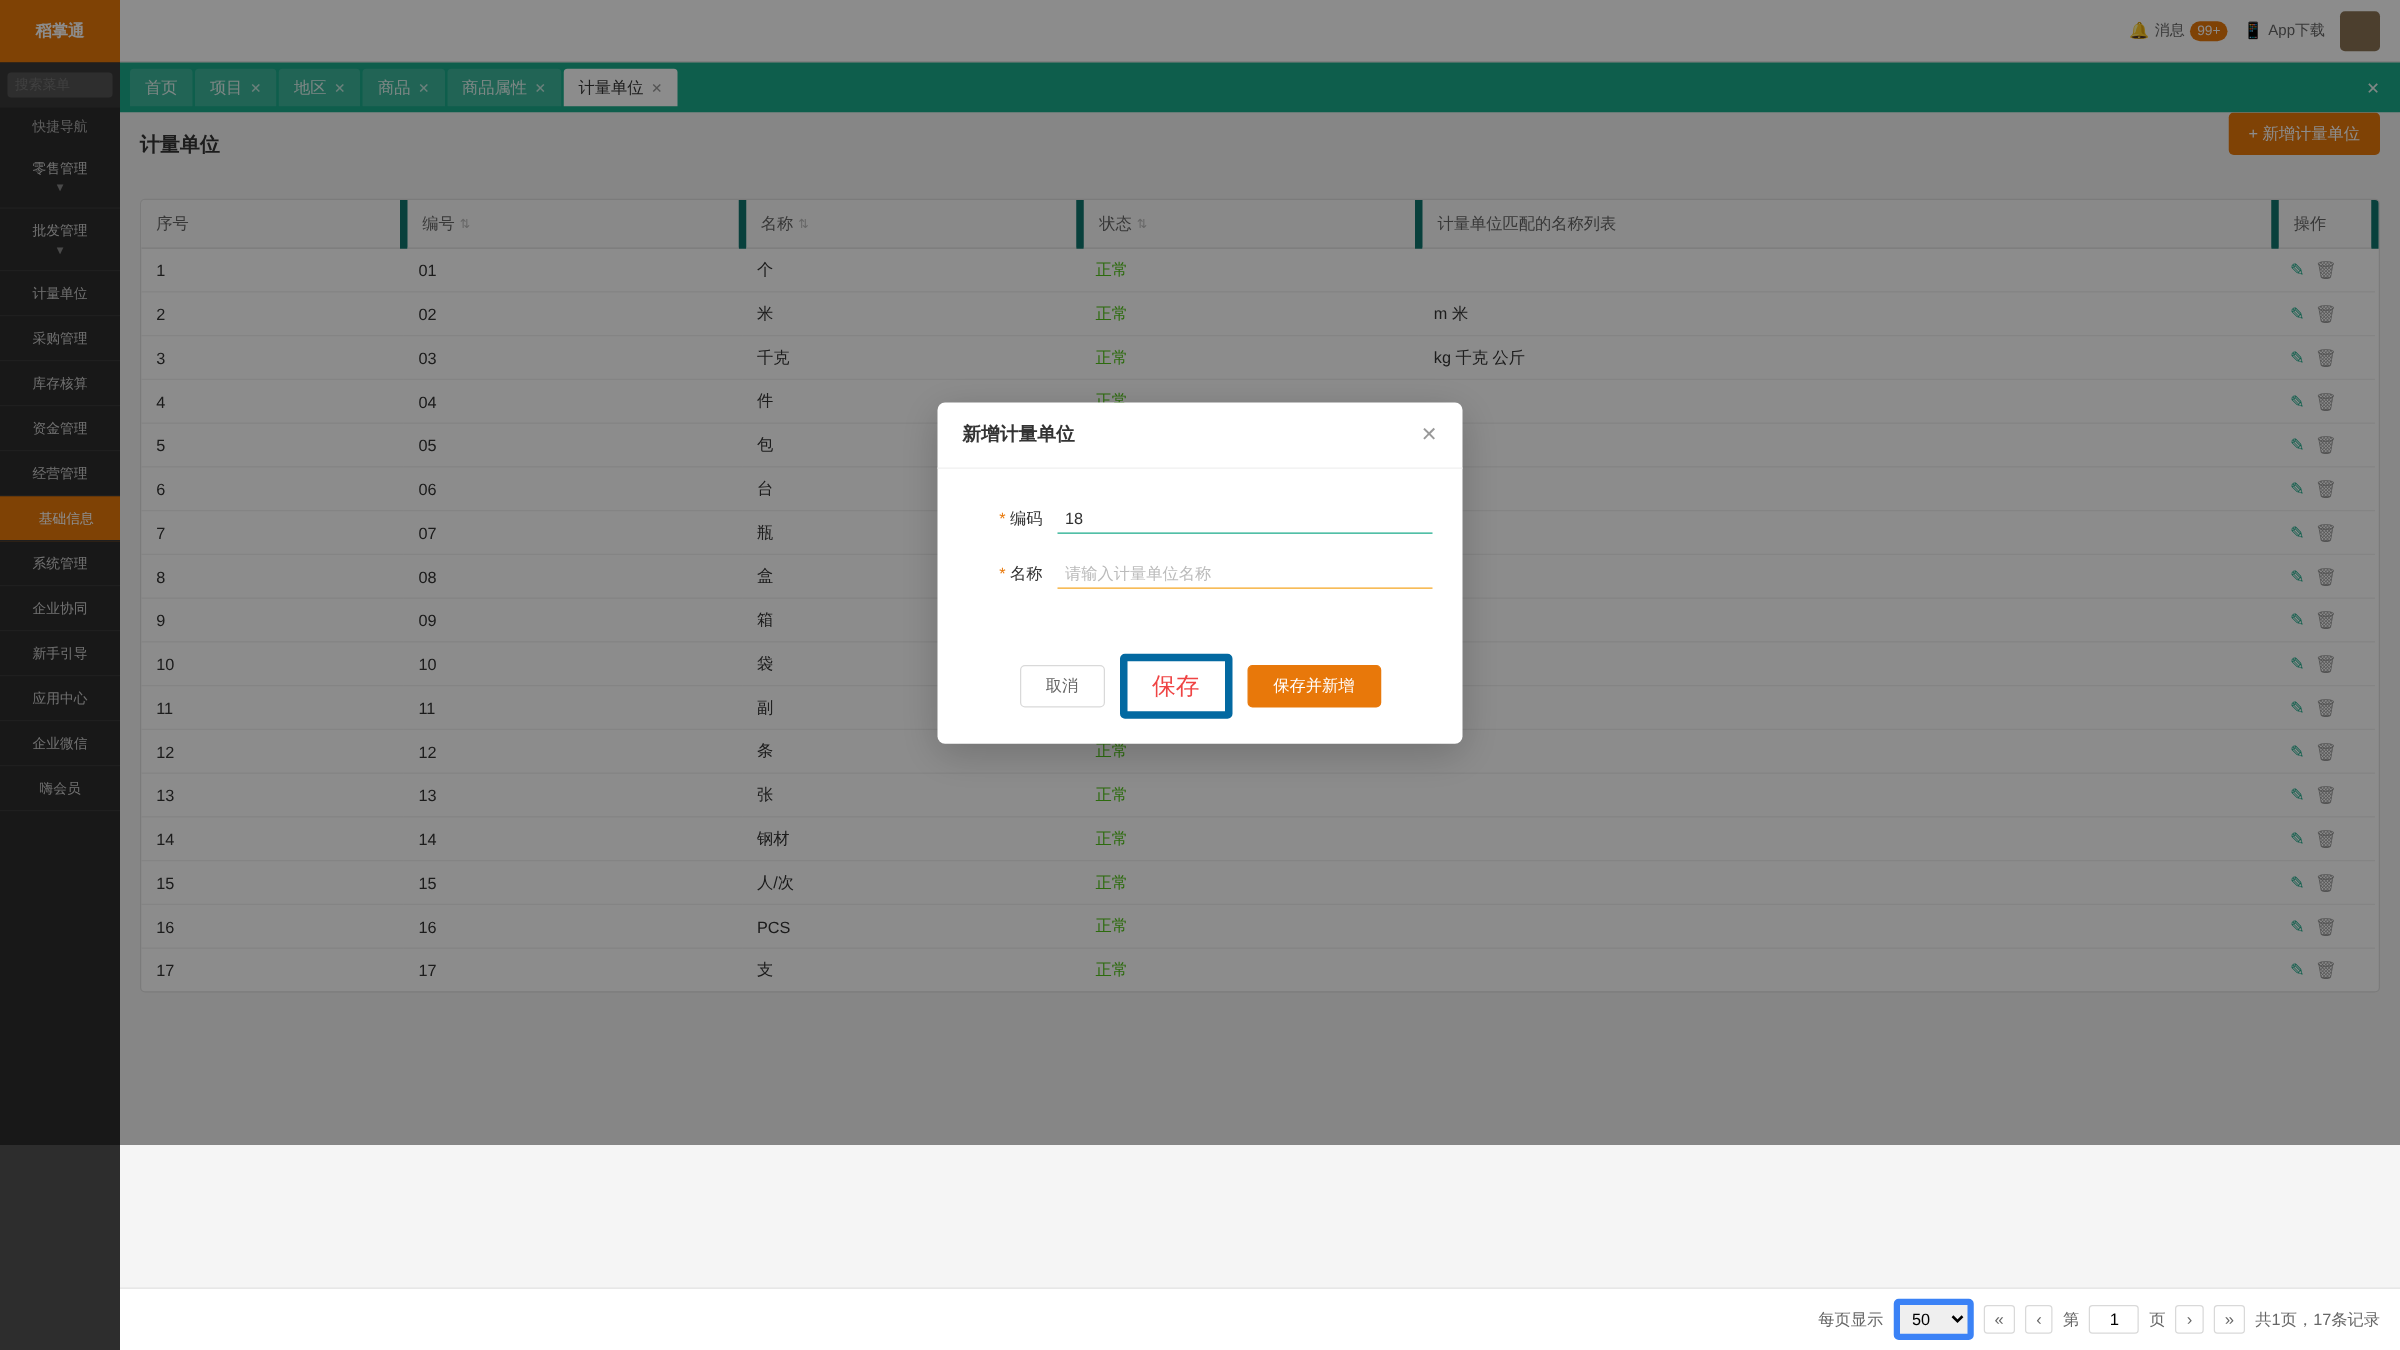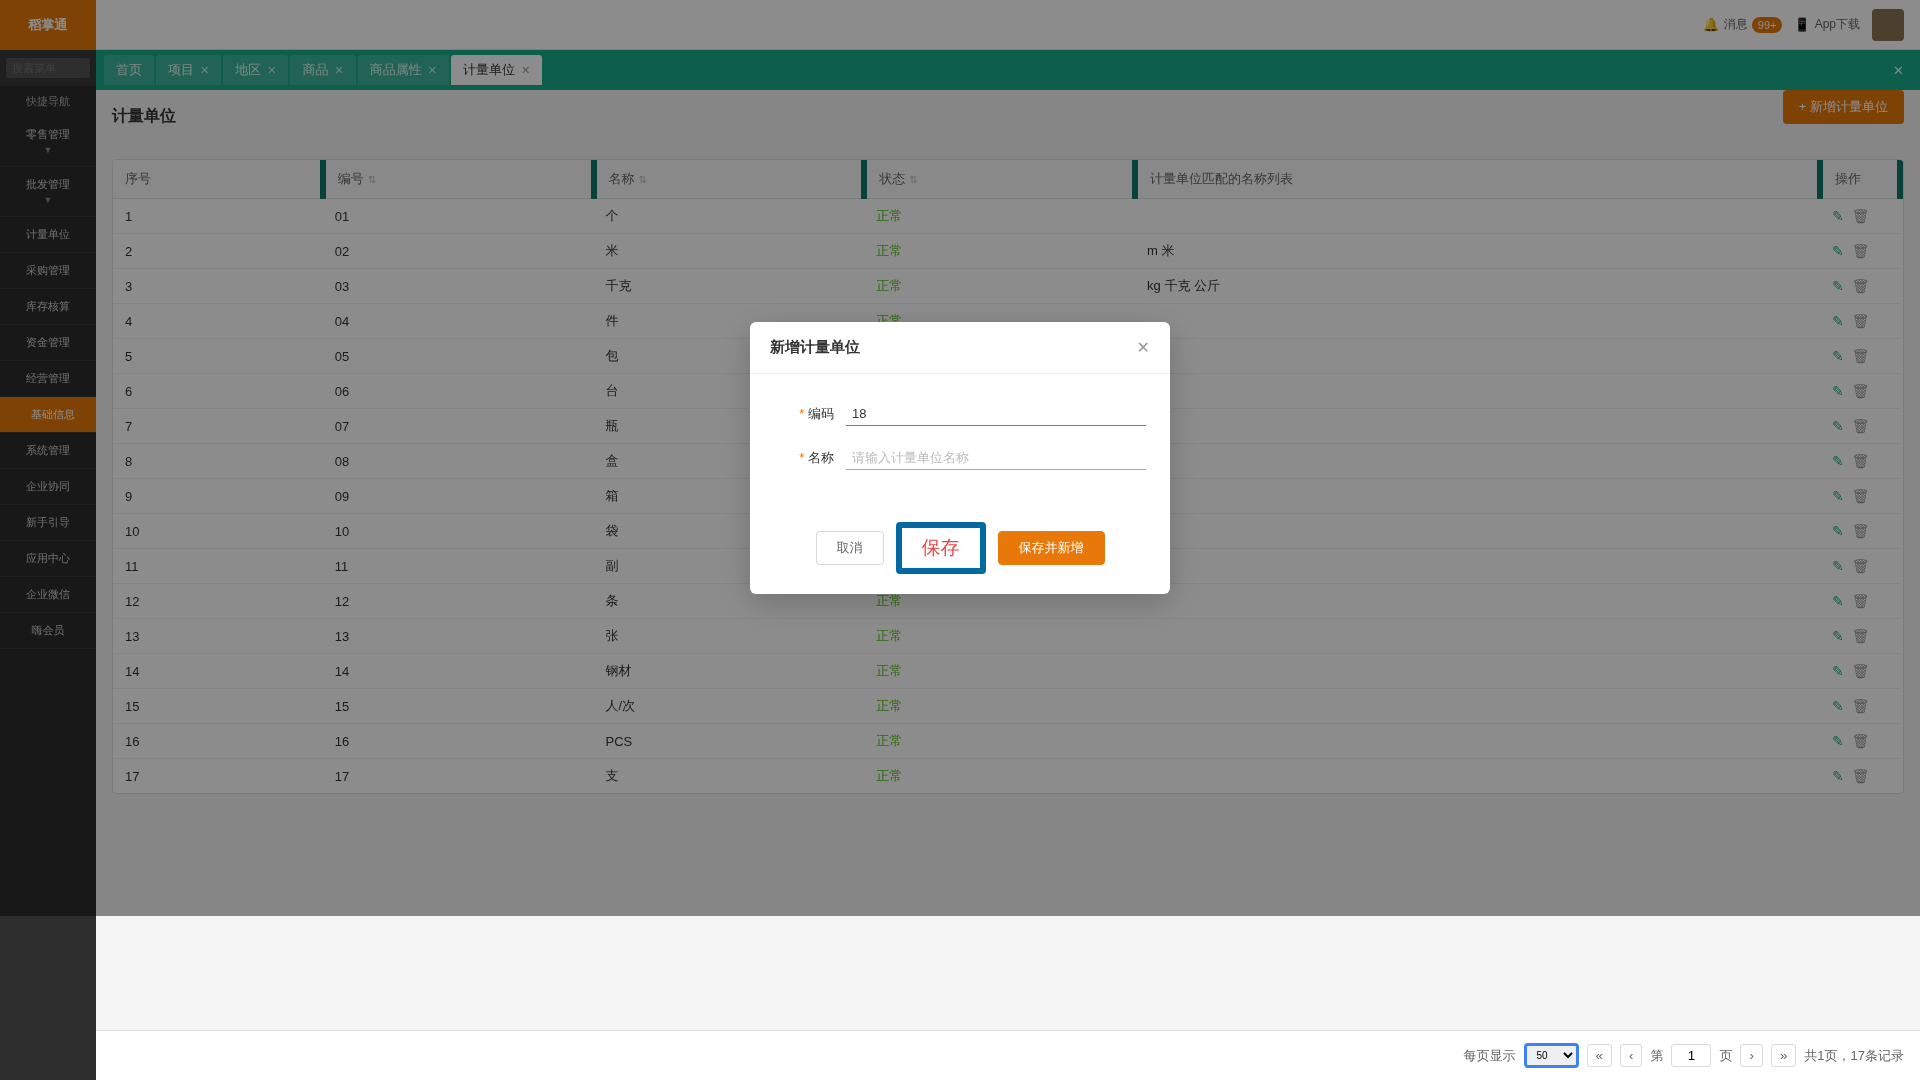--- a/index.html
+++ b/index.html
@@ -46,21 +46,21 @@
     td { padding: 8px 12px; border-bottom: 1px solid #f0f0f0; font-size: 13px; color: #333; }
     tr:last-child td { border-bottom: none; }
     .status-normal { color: #52c41a; }
     .action-icons { display: flex; gap: 8px; align-items: center; }
     .icon-edit, .icon-delete { color: #1aab8a; cursor: pointer; font-size: 14px; }
     .icon-delete { color: #999; }
     .sort-icon { color: #bbb; font-size: 10px; margin-left: 4px; }
 
     
     .pagination { height: 50px; background: #fff; border-top: 1px solid #e0e0e0; display: flex; align-items: center; justify-content: flex-end; padding: 0 16px; gap: 8px; font-size: 13px; color: #666; }
-    .page-select { border: 3px solid #3b82f6; border-radius: 4px; padding: 3px 6px; font-size: 10px; }
+    .page-select { border: 5px solid #3b82f6; border-radius: 4px; padding: 3px 6px; font-size: 13px; }
     .page-btn { border: 1px solid #d9d9d9; background: #fff; padding: 3px 8px; cursor: pointer; border-radius: 3px; color: #666; }
     .page-input { border: 1px solid #d9d9d9; border-radius: 3px; width: 40px; text-align: center; padding: 3px; }
 
     
     .overlay { position: fixed; top: 0; left: 0; width: 1920px; height: 916px; background: rgba(0,0,0,0.45); z-index: 100; display: flex; align-items: center; justify-content: center; }
 
     
     .modal { background: #fff; border-radius: 6px; width: 420px; box-shadow: 0 8px 32px rgba(0,0,0,0.2); }
     .modal-header { padding: 16px 20px; border-bottom: 1px solid #f0f0f0; display: flex; align-items: center; justify-content: space-between; }
     .modal-title { font-size: 15px; font-weight: bold; color: #333; }

